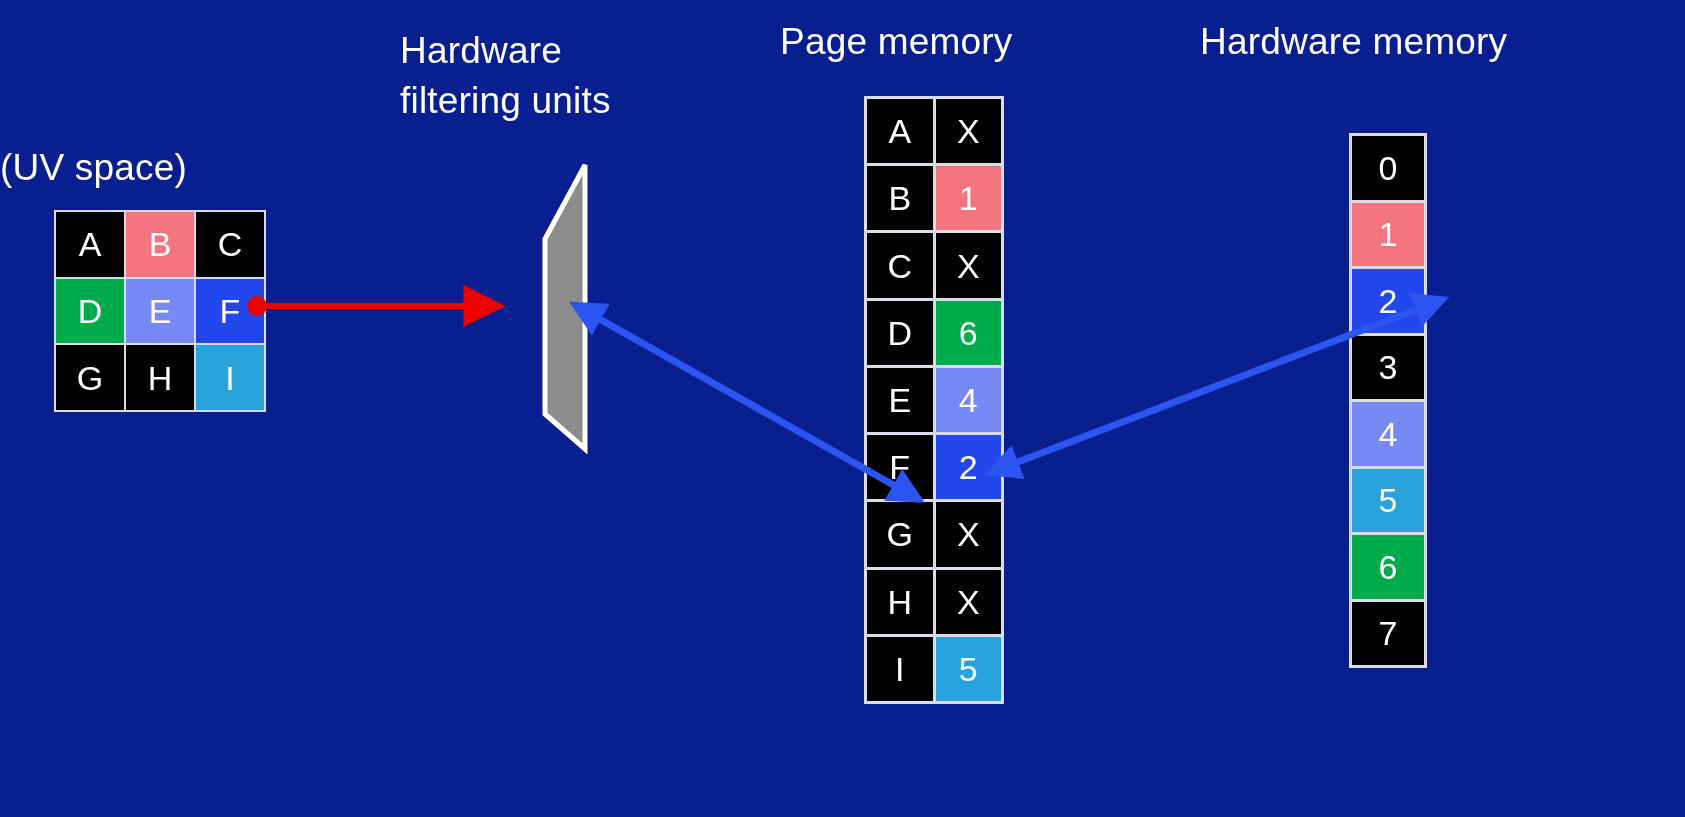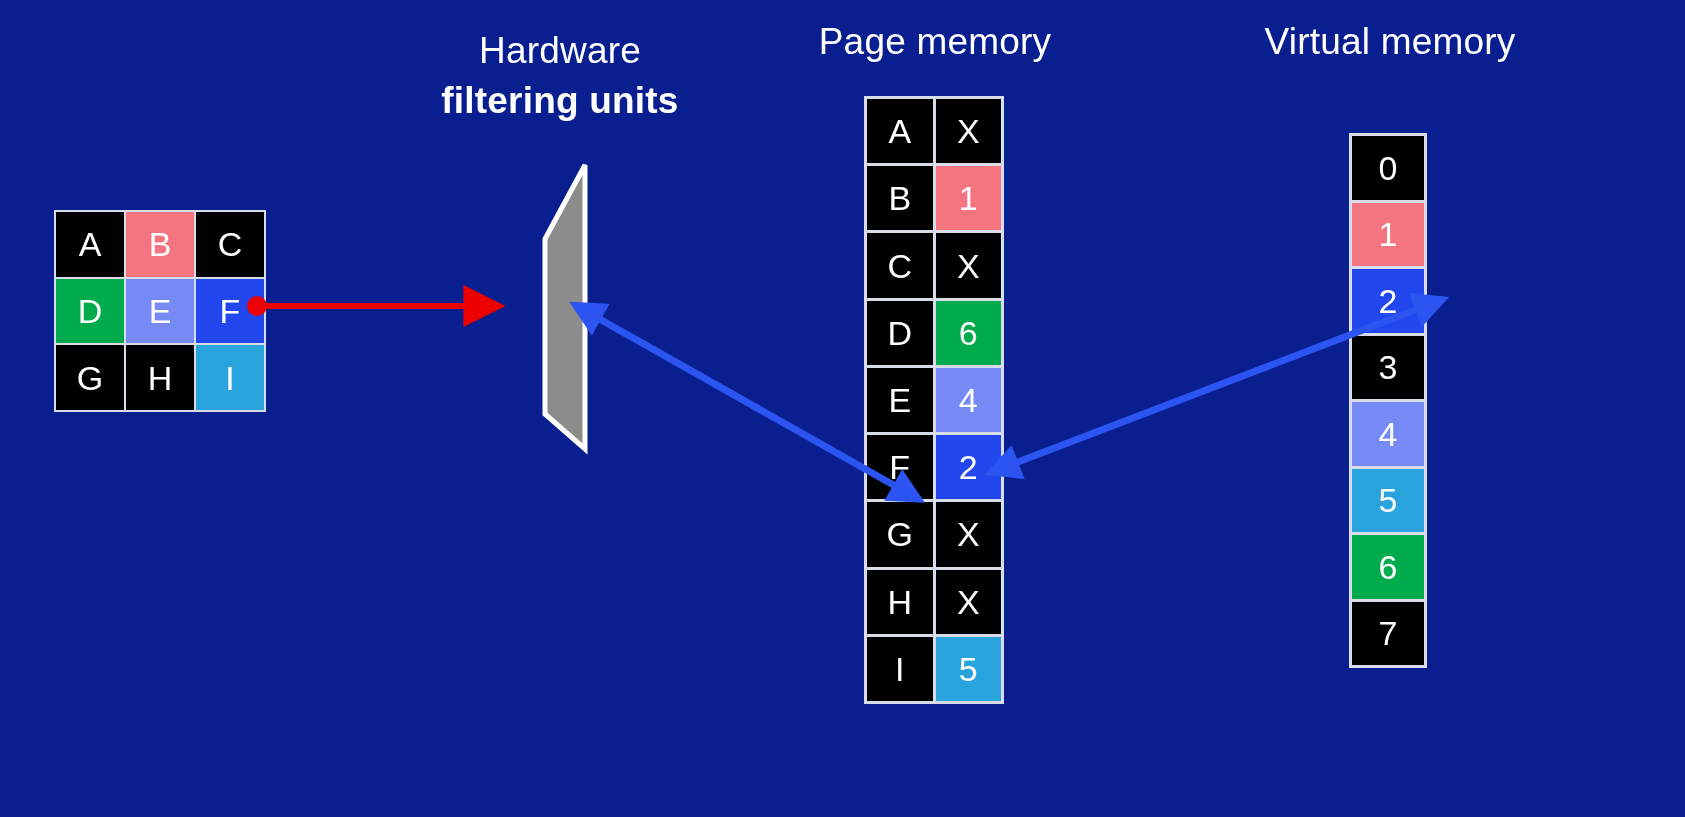--- a/index.html
+++ b/index.html
@@ -18,21 +18,20 @@
     color: #ffffff;
   }
 
   
   .label {
     position: absolute;
     font-size: 37px;
     line-height: 45px;
     color: #ffffff;
     white-space: pre;
-    text-align: center;
     font-weight: 400;
     letter-spacing: 0.2px;
   }
 
   
   #vt-grid {
     position: absolute;
     left: 54px;
     top: 210px;
     width: 212px;
@@ -110,27 +109,28 @@
     width: 1685px;
     height: 817px;
     pointer-events: none;
   }
 </style>
 </head>
 <body style="background: rgb(10, 31, 143);">
 
 <div id="stage" style="background: rgb(10, 31, 143);">
 
+  <div class="label" style="left:0px; top:145px; width:320px;">(UV space)</div>
 
   <div class="label" style="left:400px; top:28px; width:320px;">Hardware</div>
-  <div class="label" style="left:400px; top:78px; width:320px;font-weight:bold;">filtering units</div>
+  <div class="label" style="left:400px; top:78px; width:320px;">filtering units</div>
 
   <div class="label" style="left:780px; top:19px; width:310px;">Page memory</div>
 
-  <div class="label" style="left:1200px; top:19px; width:380px;">Virtual memory</div>
+  <div class="label" style="left:1200px; top:19px; width:380px;">Hardware memory</div>
 
   <div id="vt-grid">
       <div class="cell" style="background: rgb(0, 0, 0);">A</div>
       <div class="cell" style="background: rgb(244, 117, 127);">B</div>
       <div class="cell" style="background: rgb(0, 0, 0);">C</div>
       <div class="cell" style="background: rgb(0, 171, 78);">D</div>
       <div class="cell" style="background: rgb(118, 137, 245);">E</div>
       <div class="cell" style="background: rgb(35, 71, 239);">F</div>
       <div class="cell" style="background: rgb(0, 0, 0);">G</div>
       <div class="cell" style="background: rgb(0, 0, 0);">H</div>

